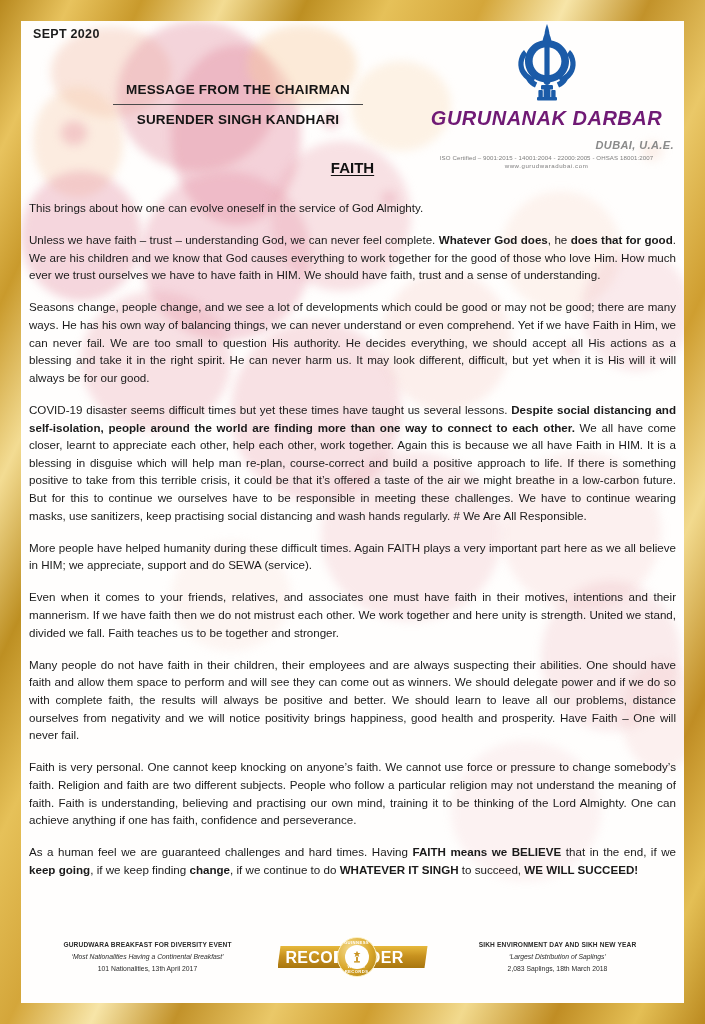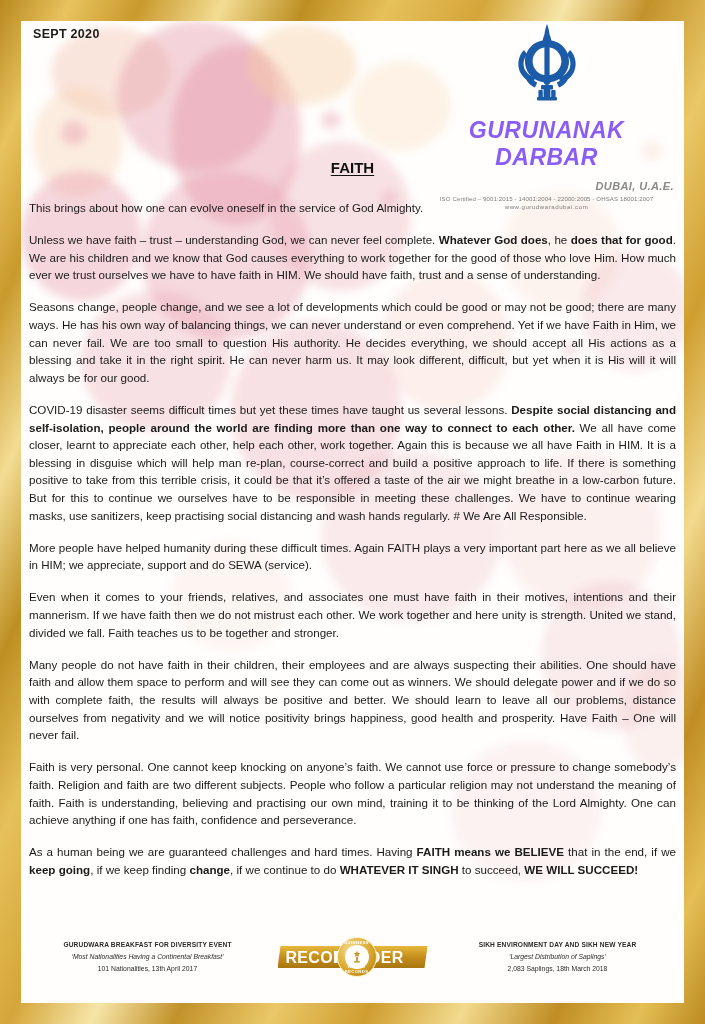--- a/index.html
+++ b/index.html
@@ -90,26 +90,26 @@
   }
   .logo-block {
     position: absolute;
     left: 398px;
     top: 2px;
     width: 255px;
     text-align: center;
   }
   .khanda { display: block; margin: 0 auto; }
   .logo-name {
-    font-size: 23px;
+    font-size: 20px;
     font-weight: bold;
     font-style: italic;
-    color: #8b5cf6;
+    color: #701a75;
     letter-spacing: 0.5px;
-    margin-top: 16px;
+    margin-top: 6px;
     font-family: "Liberation Sans", sans-serif;
   }
   .logo-sub {
     font-size: 11px;
     font-weight: bold;
     font-style: italic;
     color: #8a8a8a;
     letter-spacing: 0.4px;
     margin-top: 9px;
     text-align: right;
@@ -257,20 +257,25 @@
       <div class="blob" style="left:40px;  top:100px; width:26px;  height:24px;  background:rgba(230,150,166,0.40);"></div>
       <div class="blob" style="left:300px; top:90px;  width:20px;  height:18px;  background:rgba(230,150,166,0.38);"></div>
       <div class="blob" style="left:360px; top:170px; width:16px;  height:15px;  background:rgba(230,150,166,0.34);"></div>
       <div class="blob" style="left:540px; top:320px; width:18px;  height:17px;  background:rgba(232,160,170,0.26);"></div>
       <div class="blob" style="left:620px; top:120px; width:22px;  height:20px;  background:rgba(243,200,180,0.26);"></div>
     </div>
 
     <div class="header">
       <div class="date-label">SEPT 2020</div>
 
+      <div class="title-block">
+        <div class="title-line1">MESSAGE FROM THE CHAIRMAN</div>
+        <div class="title-rule"></div>
+        <div class="title-line2">SURENDER SINGH KANDHARI</div>
+      </div>
 
       <div class="logo-block">
         <svg class="khanda" width="62" height="78" viewBox="0 0 62 78">
           <g fill="#1b5ba8">
             <path d="M31 1 C29.6 5 28.6 8 28.6 11.5 L28.6 18 L33.4 18 L33.4 11.5 C33.4 8 32.4 5 31 1 Z"></path>
             <path d="M31 7 C28 12 26.6 15 26.6 19 L26.6 24 L35.4 24 L35.4 19 C35.4 15 34 12 31 7 Z"></path>
             <rect x="28.4" y="20" width="5.2" height="40" rx="1.2"></rect>
             <path d="M31 62 C29 62 27.6 60.6 27.6 58.8 C27.6 57 29 55.6 31 55.6 C33 55.6 34.4 57 34.4 58.8 C34.4 60.6 33 62 31 62 Z"></path>
             <path d="M31 17 C18.5 17 9 26.4 9 38.2 C9 50 18.5 59.4 31 59.4 C43.5 59.4 53 50 53 38.2 C53 26.4 43.5 17 31 17 Z M31 24.2 C39.2 24.2 45.4 30.4 45.4 38.2 C45.4 46 39.2 52.2 31 52.2 C22.8 52.2 16.6 46 16.6 38.2 C16.6 30.4 22.8 24.2 31 24.2 Z"></path>
             <path d="M8 27 C1.5 33.5 0.5 44 5.5 51.6 C8.4 56 12.6 58.8 17.2 59.8 L19.4 54.6 C15.6 53.9 12.1 51.6 9.8 48.1 C6.3 42.8 7 36 11.3 31.4 Z"></path>
@@ -295,21 +300,21 @@
 
     <div class="body-copy" id="body-copy">
         <p><span>This brings about how one can evolve oneself in the service of God Almighty.</span></p>
         <p><span>Unless we have faith – trust – understanding God, we can never feel complete. </span><b>Whatever God does</b><span>, he </span><b>does that for good</b><span>. We are his children and we know that God causes everything to work together for the good of those who love Him. How much ever we trust ourselves we have to have faith in HIM. We should have faith, trust and a sense of understanding.</span></p>
         <p><span>Seasons change, people change, and we see a lot of developments which could be good or may not be good; there are many ways. He has his own way of balancing things, we can never understand or even comprehend. Yet if we have Faith in Him, we can never fail. We are too small to question His authority. He decides everything, we should accept all His actions as a blessing and take it in the right spirit. He can never harm us. It may look different, difficult, but yet when it is His will it will always be for our good.</span></p>
         <p><span>COVID-19 disaster seems difficult times but yet these times have taught us several lessons. </span><b>Despite social distancing and self-isolation, people around the world are finding more than one way to connect to each other.</b><span> We all have come closer, learnt to appreciate each other, help each other, work together. Again this is because we all have Faith in HIM. It is a blessing in disguise which will help man re-plan, course-correct and build a positive approach to life. If there is something positive to take from this terrible crisis, it could be that it’s offered a taste of the air we might breathe in a low-carbon future. But for this to continue we ourselves have to be responsible in meeting these challenges. We have to continue wearing masks, use sanitizers, keep practising social distancing and wash hands regularly. # We Are All Responsible.</span></p>
         <p><span>More people have helped humanity during these difficult times. Again FAITH plays a very important part here as we all believe in HIM; we appreciate, support and do SEWA (service).</span></p>
         <p><span>Even when it comes to your friends, relatives, and associates one must have faith in their motives, intentions and their mannerism. If we have faith then we do not mistrust each other. We work together and here unity is strength. United we stand, divided we fall. Faith teaches us to be together and stronger.</span></p>
         <p><span>Many people do not have faith in their children, their employees and are always suspecting their abilities. One should have faith and allow them space to perform and will see they can come out as winners. We should delegate power and if we do so with complete faith, the results will always be positive and better. We should learn to leave all our problems, distance ourselves from negativity and we will notice positivity brings happiness, good health and prosperity. Have Faith – One will never fail.</span></p>
         <p><span>Faith is very personal. One cannot keep knocking on anyone’s faith. We cannot use force or pressure to change somebody’s faith. Religion and faith are two different subjects. People who follow a particular religion may not understand the meaning of faith. Faith is understanding, believing and practising our own mind, training it to be thinking of the Lord Almighty. One can achieve anything if one has faith, confidence and perseverance.</span></p>
-        <p><span>As a human being we are guaranteed challenges and hard times. Having </span><b>FAITH means we BELIEVE</b><span> that in the end, if we </span><b>keep going</b><span>, if we keep finding </span><b>change</b><span>, if we continue to do </span><b>WHATEVER IT SINGH</b><span> to succeed, </span><b>WE WILL SUCCEED!</b></p>
+        <p><span>As a human feel we are guaranteed challenges and hard times. Having </span><b>FAITH means we BELIEVE</b><span> that in the end, if we </span><b>keep going</b><span>, if we keep finding </span><b>change</b><span>, if we continue to do </span><b>WHATEVER IT SINGH</b><span> to succeed, </span><b>WE WILL SUCCEED!</b></p>
       </div>
 
     <div class="footer">
       <div class="foot-col">
         <div class="foot-l1">GURUDWARA BREAKFAST FOR DIVERSITY EVENT</div>
         <div class="foot-l2">‘Most Nationalities Having a Continental Breakfast’</div>
         <div class="foot-l3">101 Nationalities, 13th April 2017</div>
       </div>
 
       <div class="gwr">

